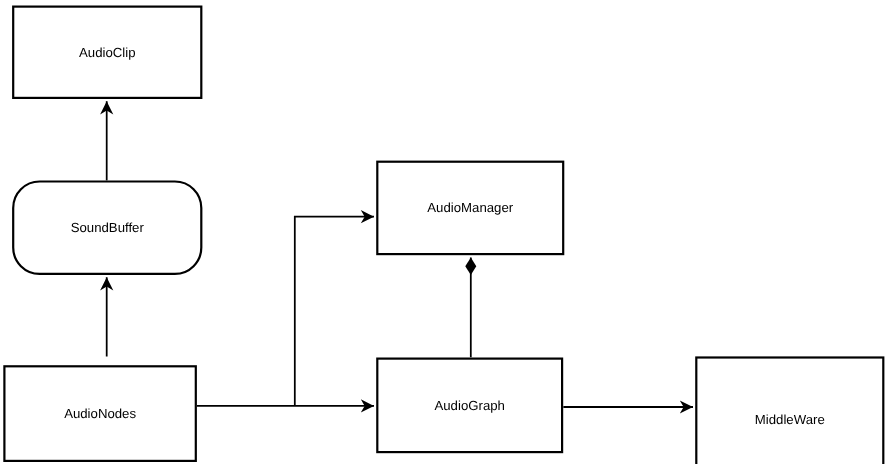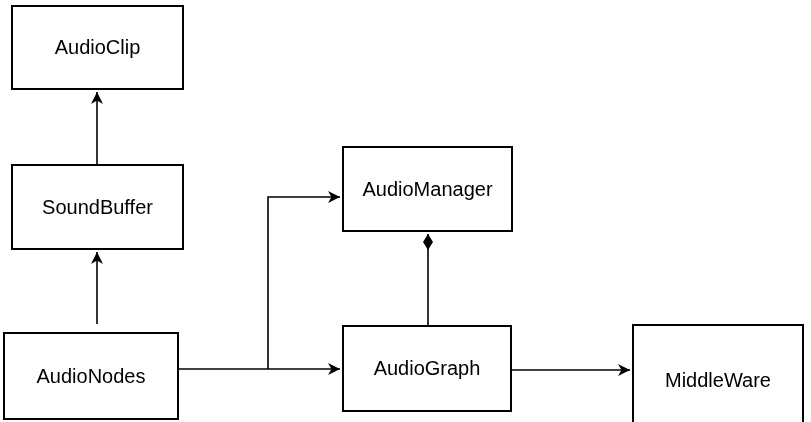--- a/index.html
+++ b/index.html
@@ -19,26 +19,26 @@
     position: absolute;
     box-sizing: border-box;
     background: #ffffff;
     border: 2px solid #000000;
     display: flex;
     align-items: center;
     justify-content: center;
     z-index: 2;
   }
   .node span {
-    font-size: 20px;
+    font-size: 12px;
     color: #000000;
     white-space: nowrap;
   }
   #audio-clip     { left: 11px;  top: 5px;   width: 173px; height: 85px; }
-  #sound-buffer   { left: 11px;  top: 164px; width: 173px; height: 86px; }
+  #sound-buffer   { left: 11px;  top: 164px; width: 173px; height: 86px; border-radius: 25px; }
   #audio-nodes    { left: 3px;   top: 332px; width: 176px; height: 88px; }
   #audio-manager  { left: 342px; top: 146px; width: 171px; height: 86px; }
   #audio-graph    { left: 342px; top: 325px; width: 170px; height: 87px; }
   #middleware     { left: 632px; top: 324px; width: 172px; height: 113px; }
   #edges-svg {
     position: absolute;
     left: 0; top: 0;
     width: 811px;
     height: 422px;
     z-index: 1;

